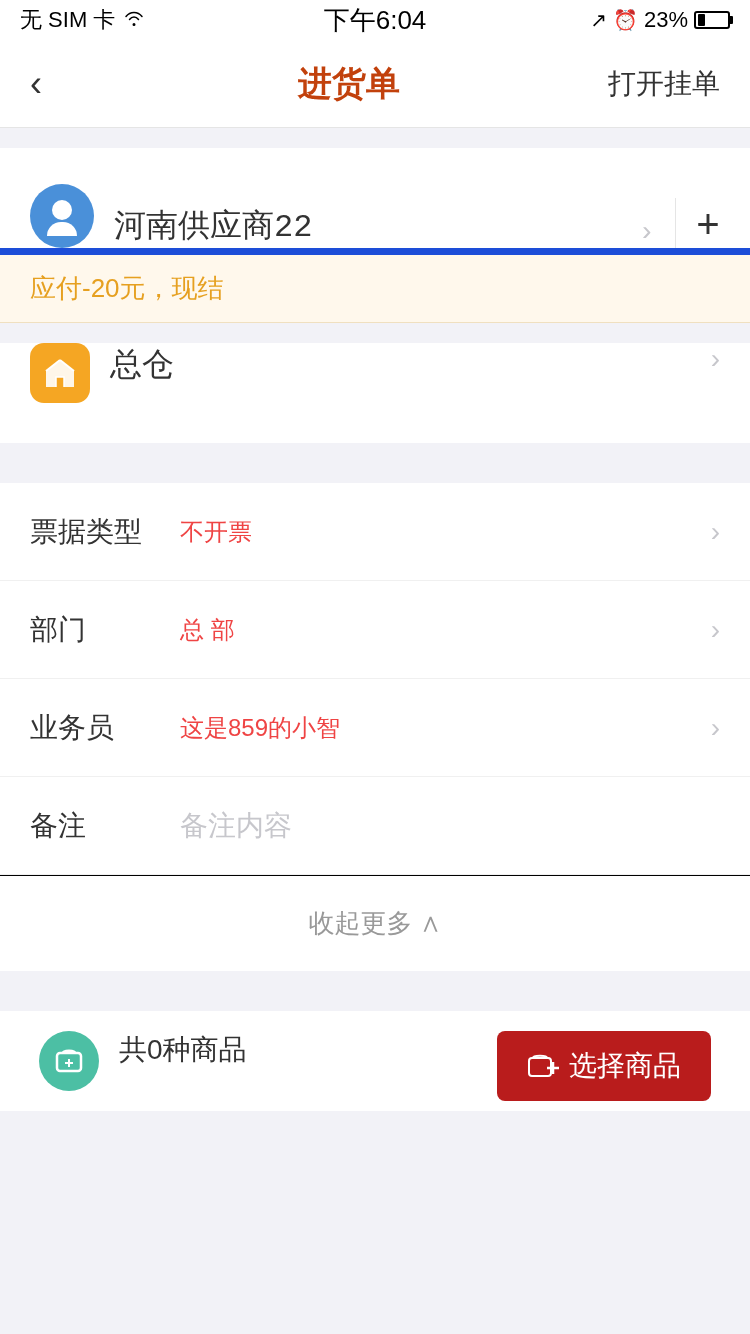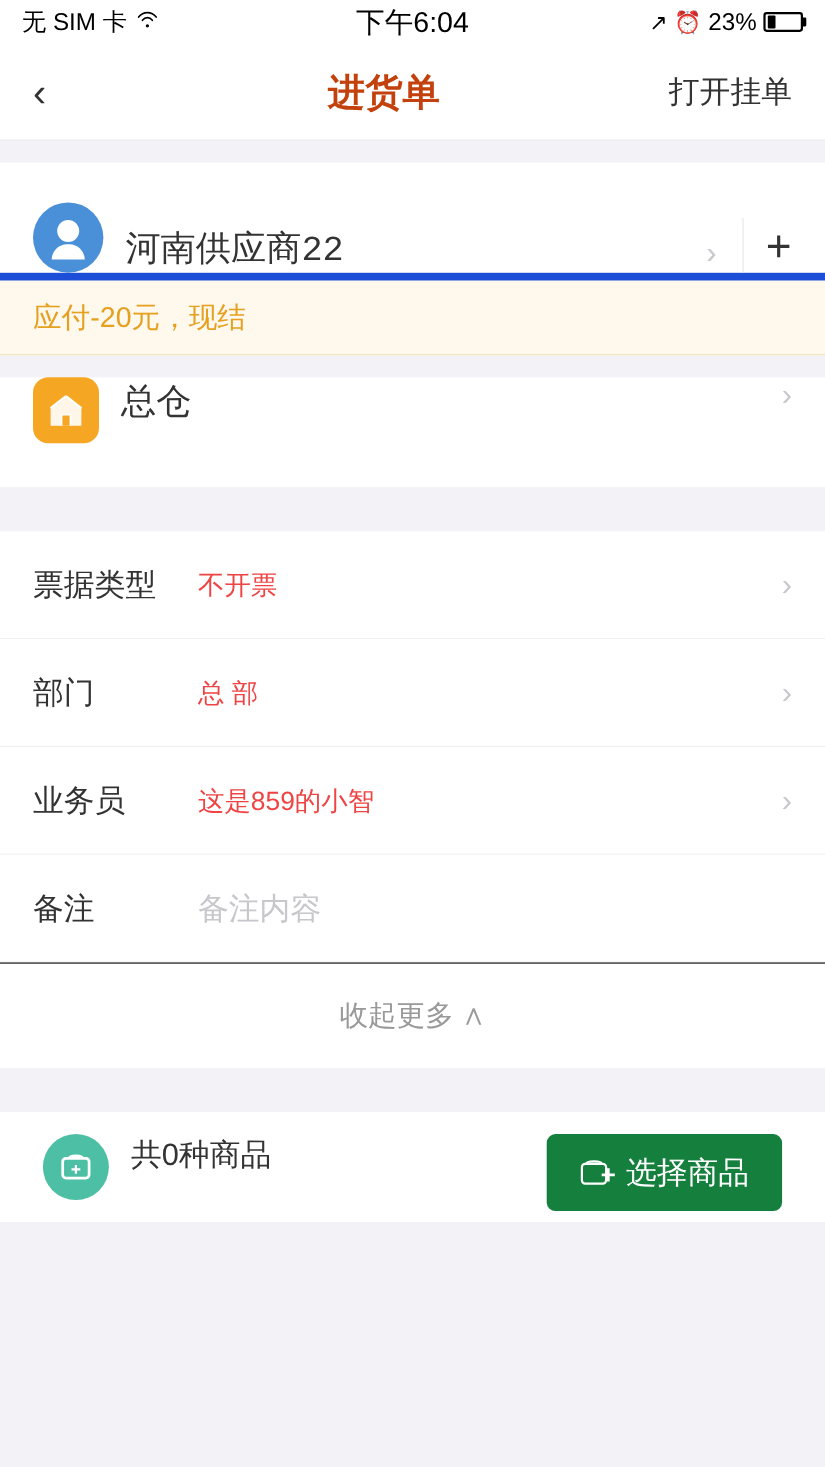--- a/index.html
+++ b/index.html
@@ -241,21 +241,21 @@
       justify-content: center;
       margin-right: 20px;
       flex-shrink: 0;
     }
     .product-count {
       flex: 1;
       font-size: 28px;
       color: #333;
     }
     .select-goods-btn {
-      background: #15803d;
+      background: #b91c1c;
       color: #fff;
       font-size: 28px;
       border: none;
       border-radius: 8px;
       padding: 0 30px;
       height: 70px;
       display: flex;
       align-items: center;
       gap: 10px;
       cursor: pointer;

